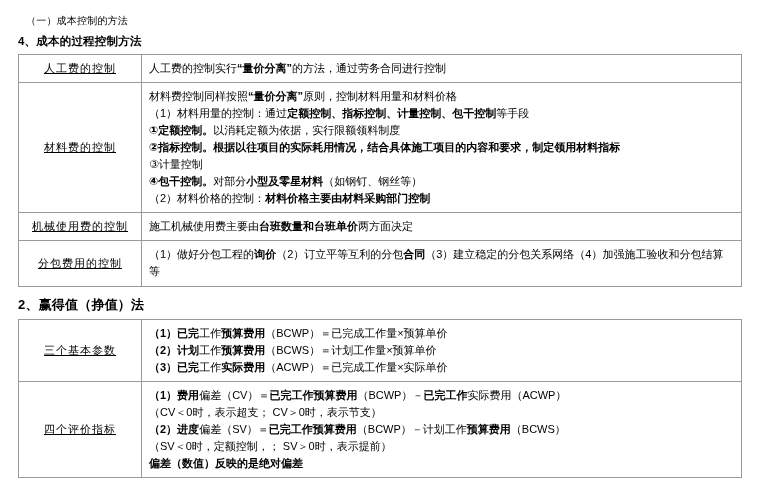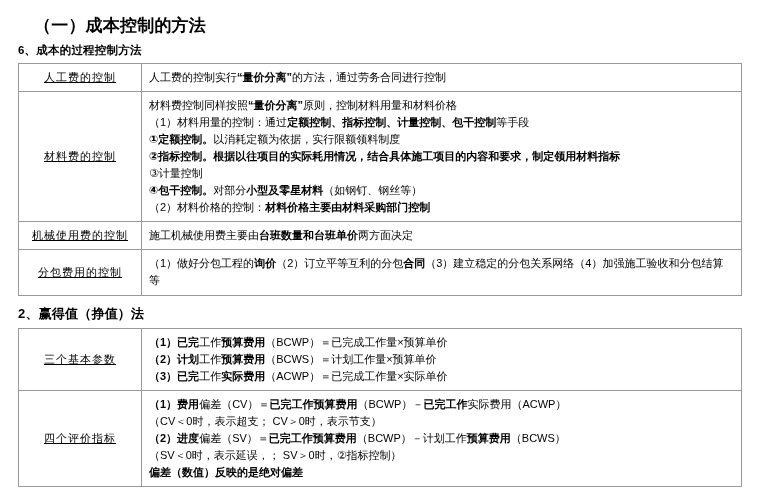--- a/index.html
+++ b/index.html
@@ -14,23 +14,23 @@
     font-size: 11px;
     color: #000000;
     overflow: hidden;
   }
   .page {
     padding: 14px 18px 0 18px;
     box-sizing: border-box;
     width: 760px;
   }
   .heading {
-    font-weight: bold;
-    font-size: 17px;
-    margin: 0 0 6px 16px;
+    font-weight: normal;
+    font-size: 10px;
+    margin: 0 0 6px 8px;
     letter-spacing: 0.2px;
   }
   .subheading {
     font-weight: bold;
     font-size: 11.5px;
     margin: 0 0 5px 0;
     letter-spacing: 0.2px;
   }
   .subheading2 {
     font-weight: bold;
@@ -61,21 +61,21 @@
   }
   .b { font-weight: bold; }
   .ln { display: block; }
 </style>
 </head>
 <body>
 
 <div class="page">
 
   <div class="heading">（一）成本控制的方法</div>
-  <div class="subheading">6、成本的过程控制方法</div>
+  <div class="subheading">4、成本的过程控制方法</div>
 
   <table class="doc">
     <tbody>
       <tr>
         <td class="label">人工费的控制</td>
         <td class="body">
           <span class="ln">人工费的控制实行<span class="b">“量价分离”</span>的方法，通过劳务合同进行控制</span>
         </td>
       </tr>
       <tr>
@@ -116,20 +116,20 @@
           <span class="ln"><span class="b">（2）计划</span>工作<span class="b">预算费用</span>（BCWS）＝计划工作量×预算单价</span>
           <span class="ln"><span class="b">（3）已完</span>工作<span class="b">实际费用</span>（ACWP）＝已完成工作量×实际单价</span>
         </td>
       </tr>
       <tr>
         <td class="label">四个评价指标</td>
         <td class="body">
           <span class="ln"><span class="b">（1）费用</span>偏差（CV）＝<span class="b">已完工作预算费用</span>（BCWP）－<span class="b">已完工作</span>实际费用（ACWP）</span>
           <span class="ln">（CV＜0时，表示超支； CV＞0时，表示节支）</span>
           <span class="ln"><span class="b">（2）进度</span>偏差（SV）＝<span class="b">已完工作预算费用</span>（BCWP）－计划工作<span class="b">预算费用</span>（BCWS）</span>
-          <span class="ln">（SV＜0时，表示延误，； SV＞0时，②指标控制）</span>
+          <span class="ln">（SV＜0时，定额控制，； SV＞0时，表示提前）</span>
           <span class="ln b">偏差（数值）反映的是绝对偏差</span>
         </td>
       </tr>
     </tbody>
   </table>
 
 </div>
 
 </body></html>

